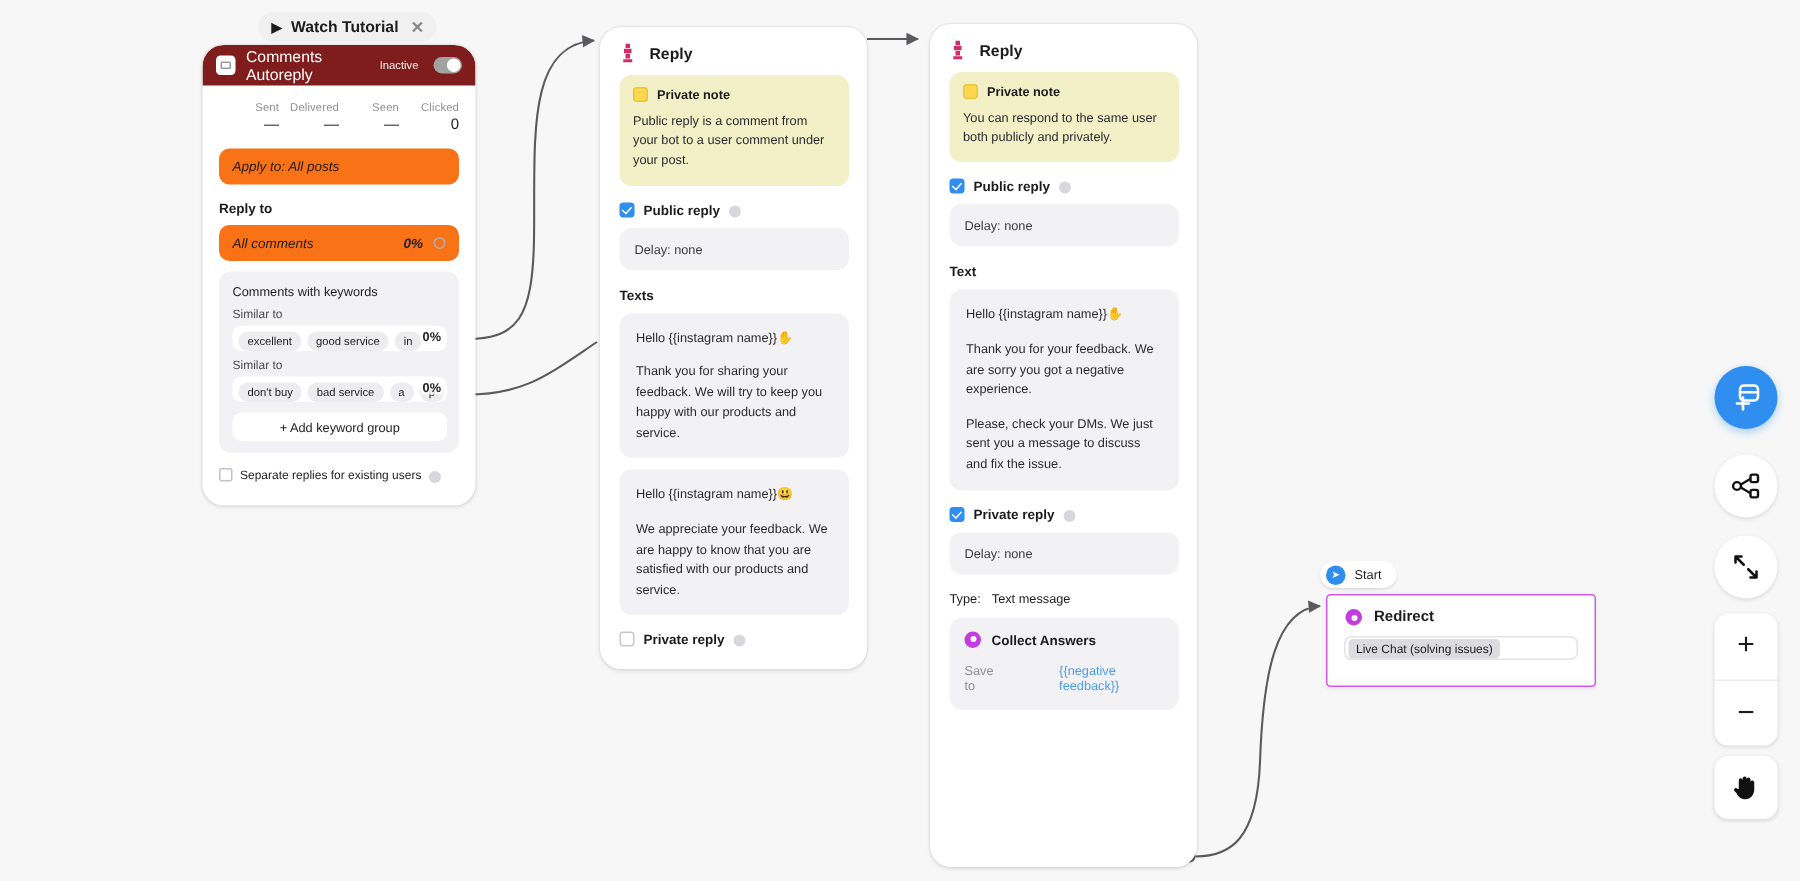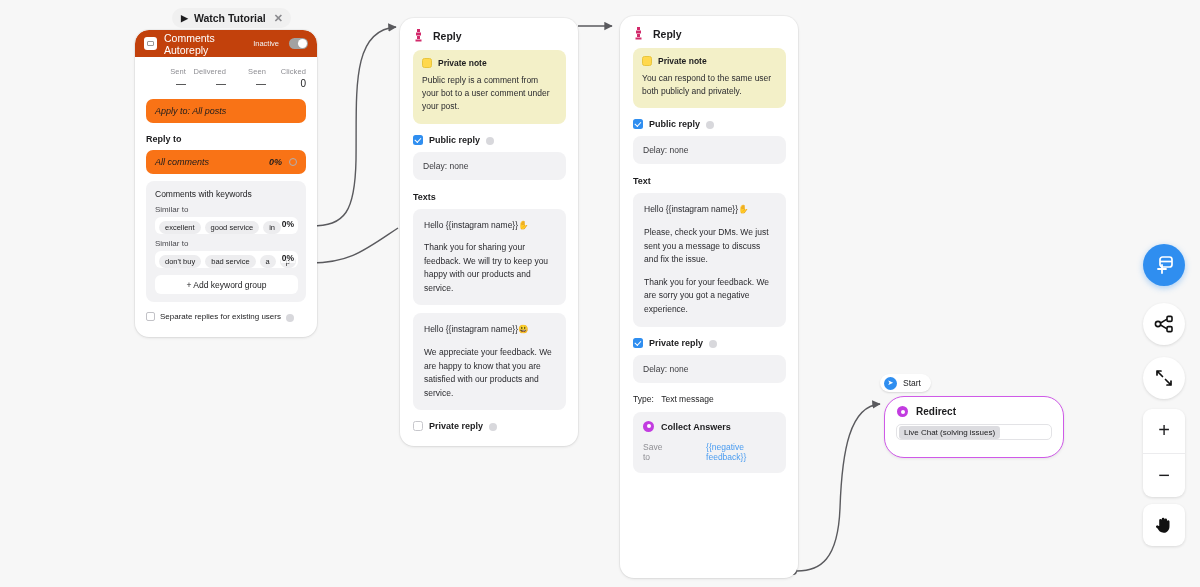--- a/index.html
+++ b/index.html
@@ -29,21 +29,21 @@
   .card {
     position:absolute;
     background:#fff;
     border-radius:14px;
     box-shadow:0 1px 3px rgba(0,0,0,.10), 0 0 0 1px rgba(0,0,0,.035);
   }
 
   
   #card1 { left:135px; top:30px; width:182px; height:307px; overflow:hidden; }
   .c1-header {
-    height:27px; background:#c2410c; border-radius:14px 14px 0 0;
+    height:27px; background:#7f1d1d; border-radius:14px 14px 0 0;
     display:flex; align-items:center; padding:0 9px; gap:7px;
   }
   .c1-header .appicon {
     width:13px; height:13px; border-radius:3px; background:#fff;
     display:flex; align-items:center; justify-content:center;
   }
   .c1-header .appicon i {
     display:block; width:7px; height:5px; border:1.3px solid #9a9a9a; border-radius:1px;
   }
   .c1-title { font-size:10.5px; color:#fff; font-weight:400; flex:1; }
@@ -154,21 +154,21 @@
     font-size:8.5px; color:#1c1c1e;
   }
   .start-dot {
     width:13px; height:13px; border-radius:50%; background:#2f8ef0;
     display:flex; align-items:center; justify-content:center; color:#fff; font-size:7px;
   }
 
   
   #redirect {
     position:absolute; left:884px; top:396px; width:180px; height:62px;
-    background:#fff; border:1.6px solid #cf5ae8; border-radius:20px;
+    background:#fff; border:1.6px solid #cf5ae8; border-radius:3px;
     box-shadow:0 1px 3px rgba(0,0,0,.08);
   }
   .rd-head { display:flex; align-items:center; gap:8px; padding:9px 11px 7px 12px; }
   .rd-head .t { font-size:10px; font-weight:bold; color:#1c1c1e; }
   .rd-dot {
     width:11px; height:11px; border-radius:50%; background:#c23ce0;
     display:flex; align-items:center; justify-content:center;
   }
   .rd-dot::after { content:""; width:4px; height:4px; border-radius:50%; background:#fff; }
   .rd-field {
@@ -369,22 +369,22 @@
         <span class="t">Public reply</span>
         <span class="info-dot"></span>
       </div>
 
       <div class="delay">Delay: none</div>
 
       <div class="sublabel">Text</div>
 
       <div class="msg">
         <p>Hello {{instagram name}}✋</p>
+        <p>Thank you for your feedback. We are sorry you got a negative experience.</p>
         <p>Please, check your DMs. We just sent you a message to discuss and fix the issue.</p>
-        <p>Thank you for your feedback. We are sorry you got a negative experience.</p>
       </div>
 
       <div class="checkrow">
         <span class="cb-on"></span>
         <span class="t">Private reply</span>
         <span class="info-dot"></span>
       </div>
 
       <div class="delay">Delay: none</div>
 

